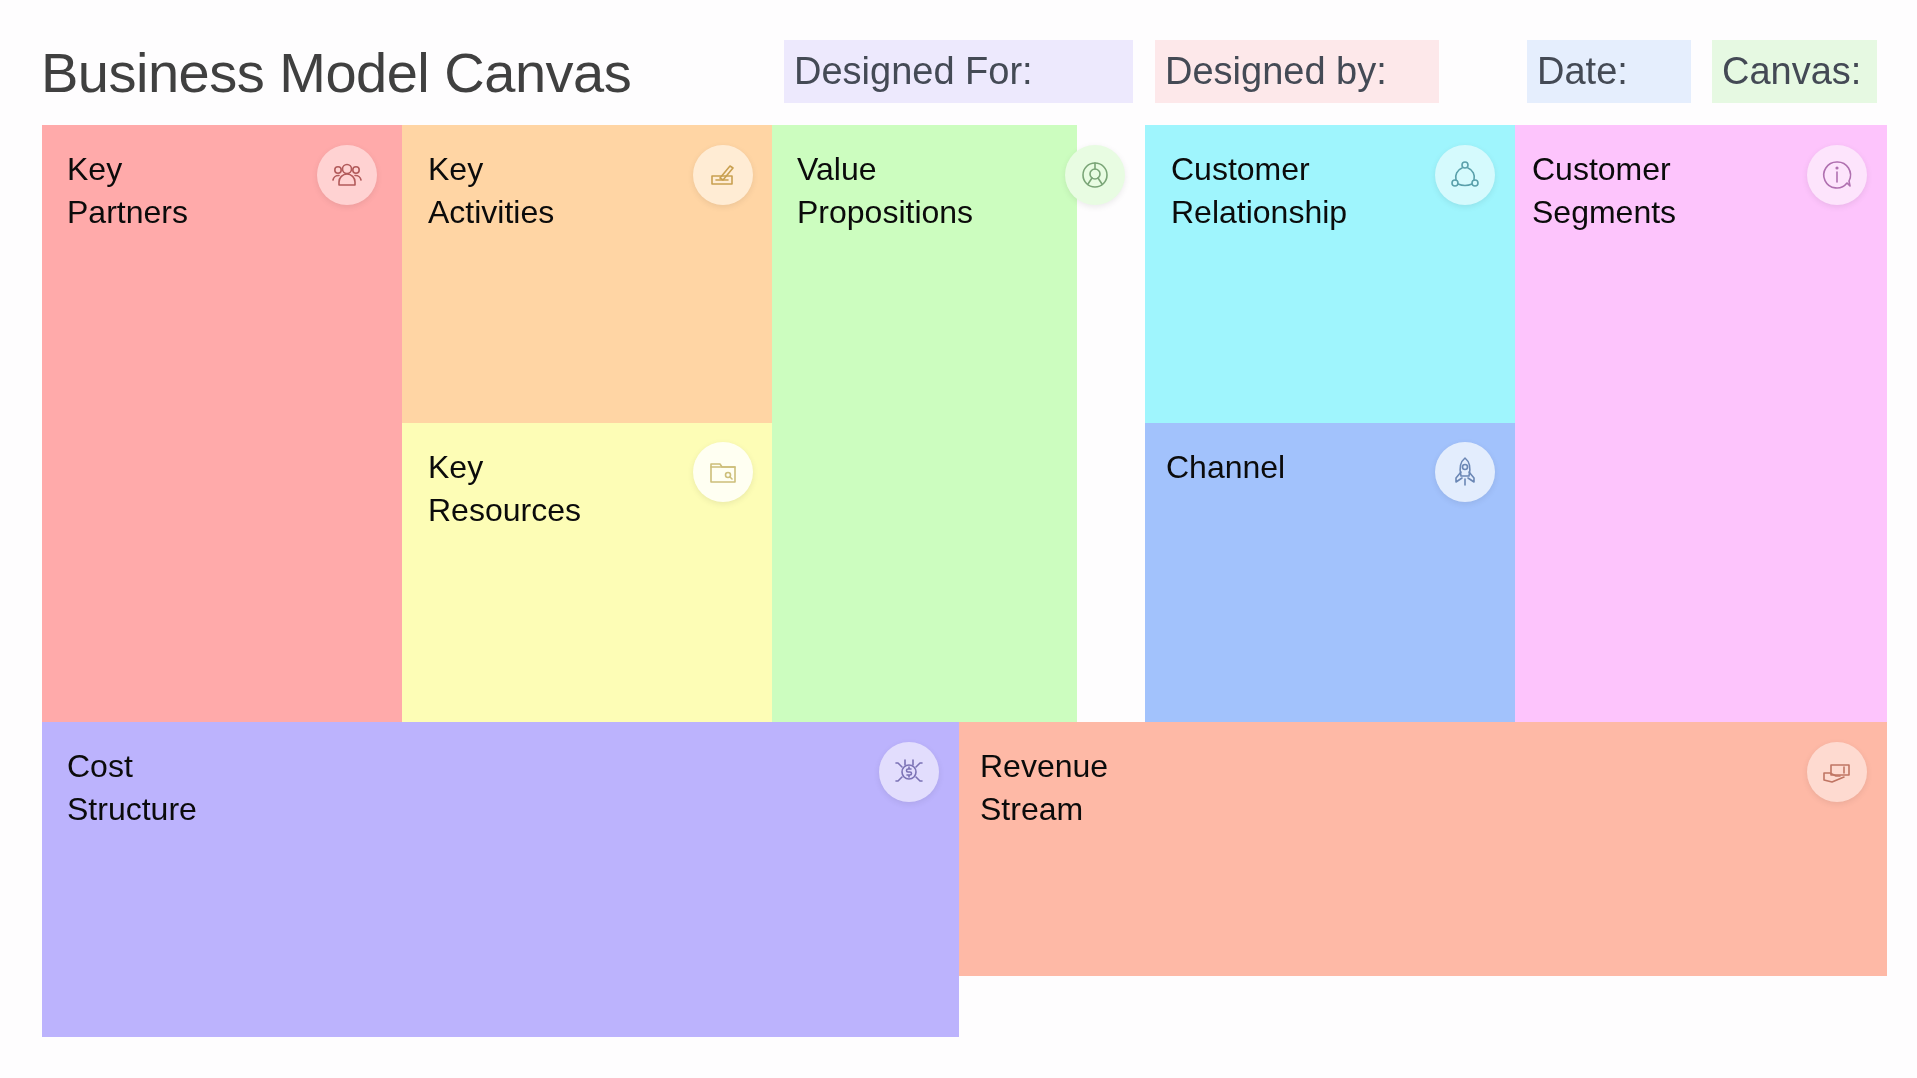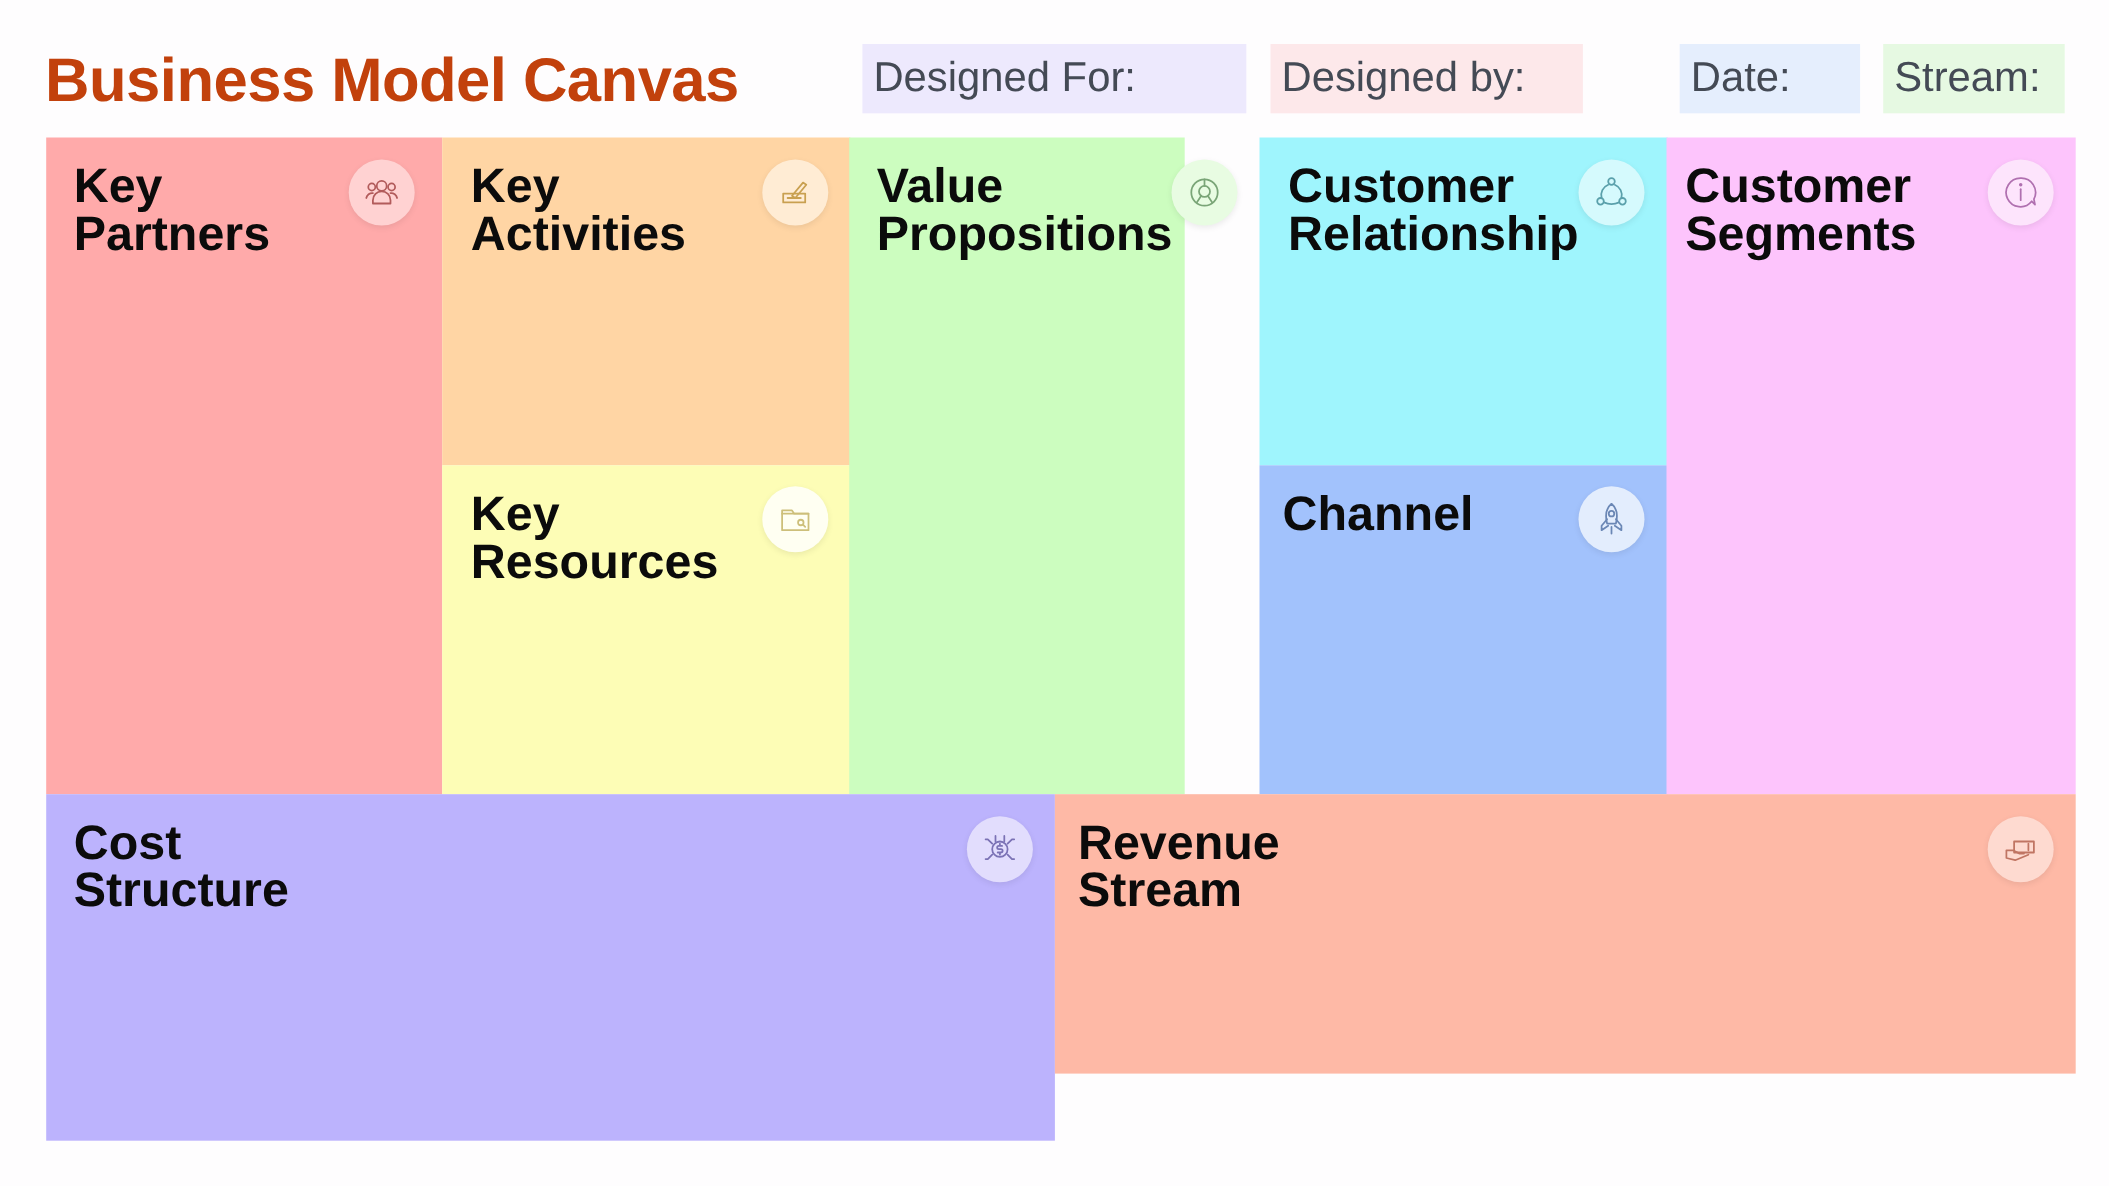--- a/index.html
+++ b/index.html
@@ -1,39 +1,39 @@
 <!DOCTYPE html>
 <html><head>
 <meta charset="utf-8">
 <style>
   html, body { margin:0; padding:0; }
   body { width:1917px; height:1078px; background:#fefdfe; position:relative; overflow:hidden; font-family:"Liberation Sans", sans-serif; }
-  .title { position:absolute; left:41px; top:38px; font-size:56px; font-weight:bold; color:#c2410c; letter-spacing:-0.5px; line-height:70px; white-space:nowrap; }
+  .title { position:absolute; left:41px; top:38px; font-size:56px; font-weight:normal; color:#404040; letter-spacing:-0.5px; line-height:70px; white-space:nowrap; }
   .meta { position:absolute; top:40px; height:63px; box-sizing:border-box; padding-left:10px; font-size:38px; color:#444a55; line-height:63px; }
   .cell { position:absolute; box-sizing:border-box; }
-  .cell-title { position:absolute; font-size:44px; font-weight:bold; color:#0b0b0b; line-height:43px; white-space:pre-line; }
+  .cell-title { position:absolute; font-size:32px; font-weight:normal; color:#0b0b0b; line-height:43px; white-space:pre-line; }
   .icon { position:absolute; width:60px; height:60px; border-radius:50%; display:flex; align-items:center; justify-content:center; box-shadow:0 2px 6px rgba(0,0,0,0.08); }
   .icon svg { width:34px; height:34px; fill:none; stroke-width:1.6; stroke-linecap:round; stroke-linejoin:round; }
 </style>
 </head>
 <body>
 
 <div class="title">Business Model Canvas</div>
 
 <div class="meta" style="left:784px;width:349px;background:#ede9fd;">
   <span>Designed For:</span>
 </div>
 <div class="meta" style="left:1155px;width:284px;background:#fde8ea;">
   <span>Designed by:</span>
 </div>
 <div class="meta" style="left:1527px;width:164px;background:#e5eefd;">
   <span>Date:</span>
 </div>
 <div class="meta" style="left:1712px;width:165px;background:#e6f9e2;">
-  <span>Stream:</span>
+  <span>Canvas:</span>
 </div>
 
 <div class="cell" style="left:42px;top:125px;width:360px;height:597px;background:#ffaaaa;">
   <div class="cell-title" style="left:25px;top:23px;">Key
 Partners</div>
   <div class="icon" style="left:275px;top:20px;background:#ffd2d2;">
     <svg viewBox="0 0 34 34" stroke="#b25b5b">
         <circle cx="17" cy="11" r="4.5"></circle>
         <path d="M9 27v-3a8 8 0 0 1 16 0v3z"></path>
         <circle cx="8" cy="12" r="3.2"></circle>

